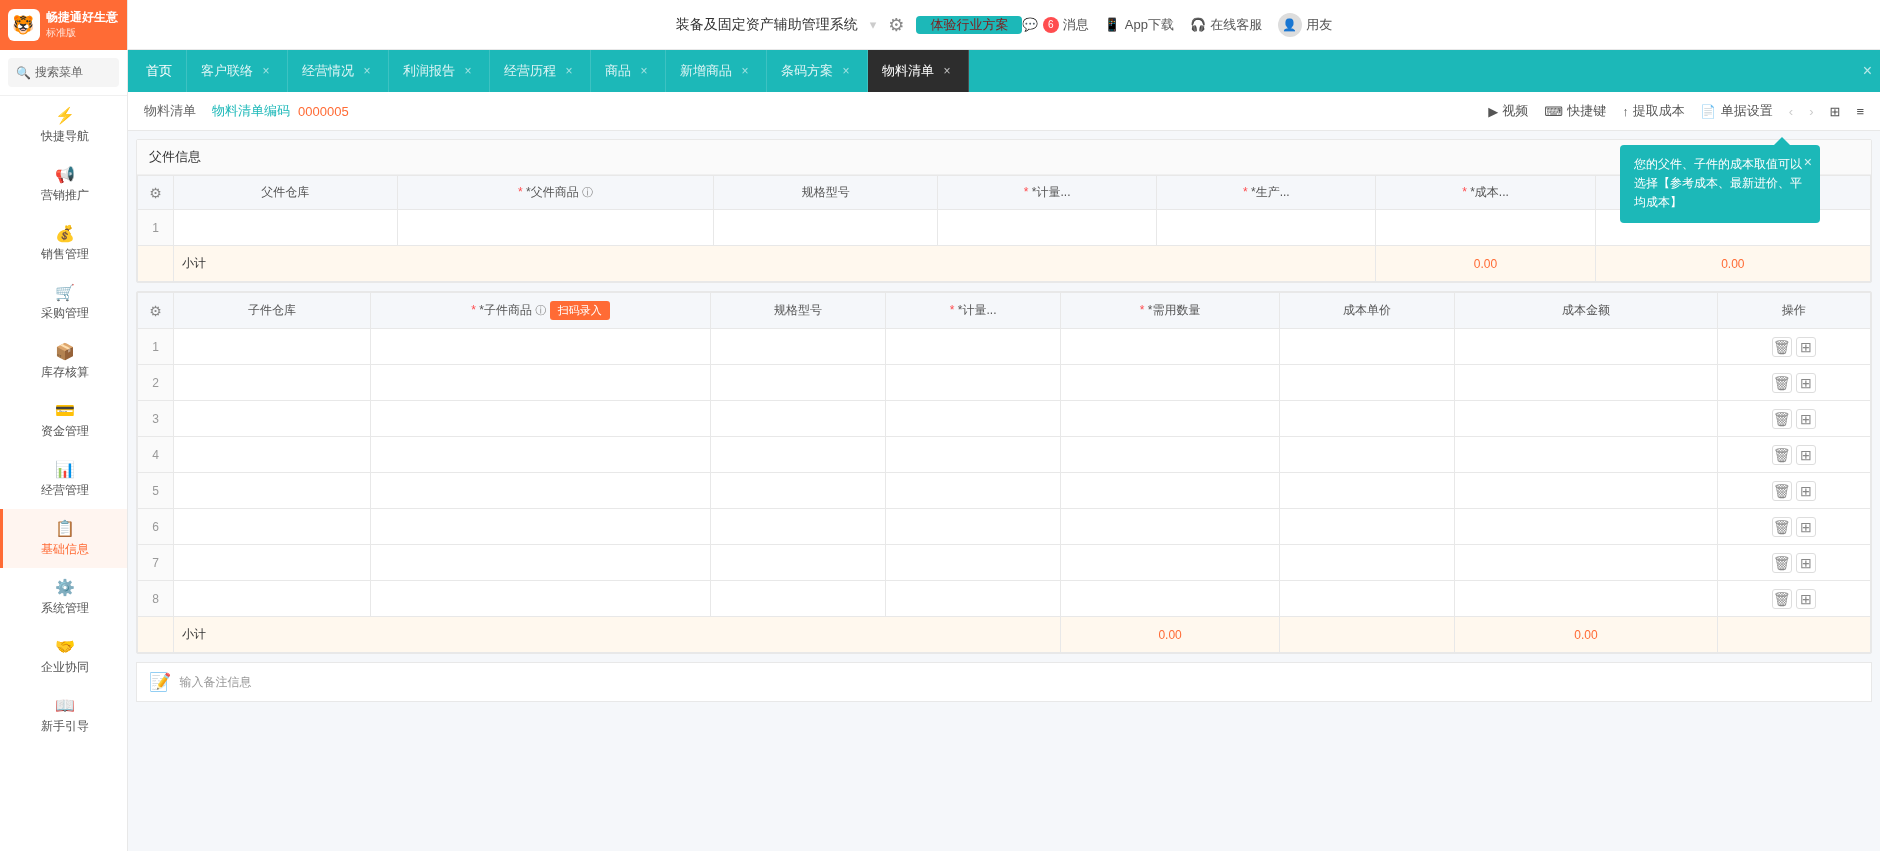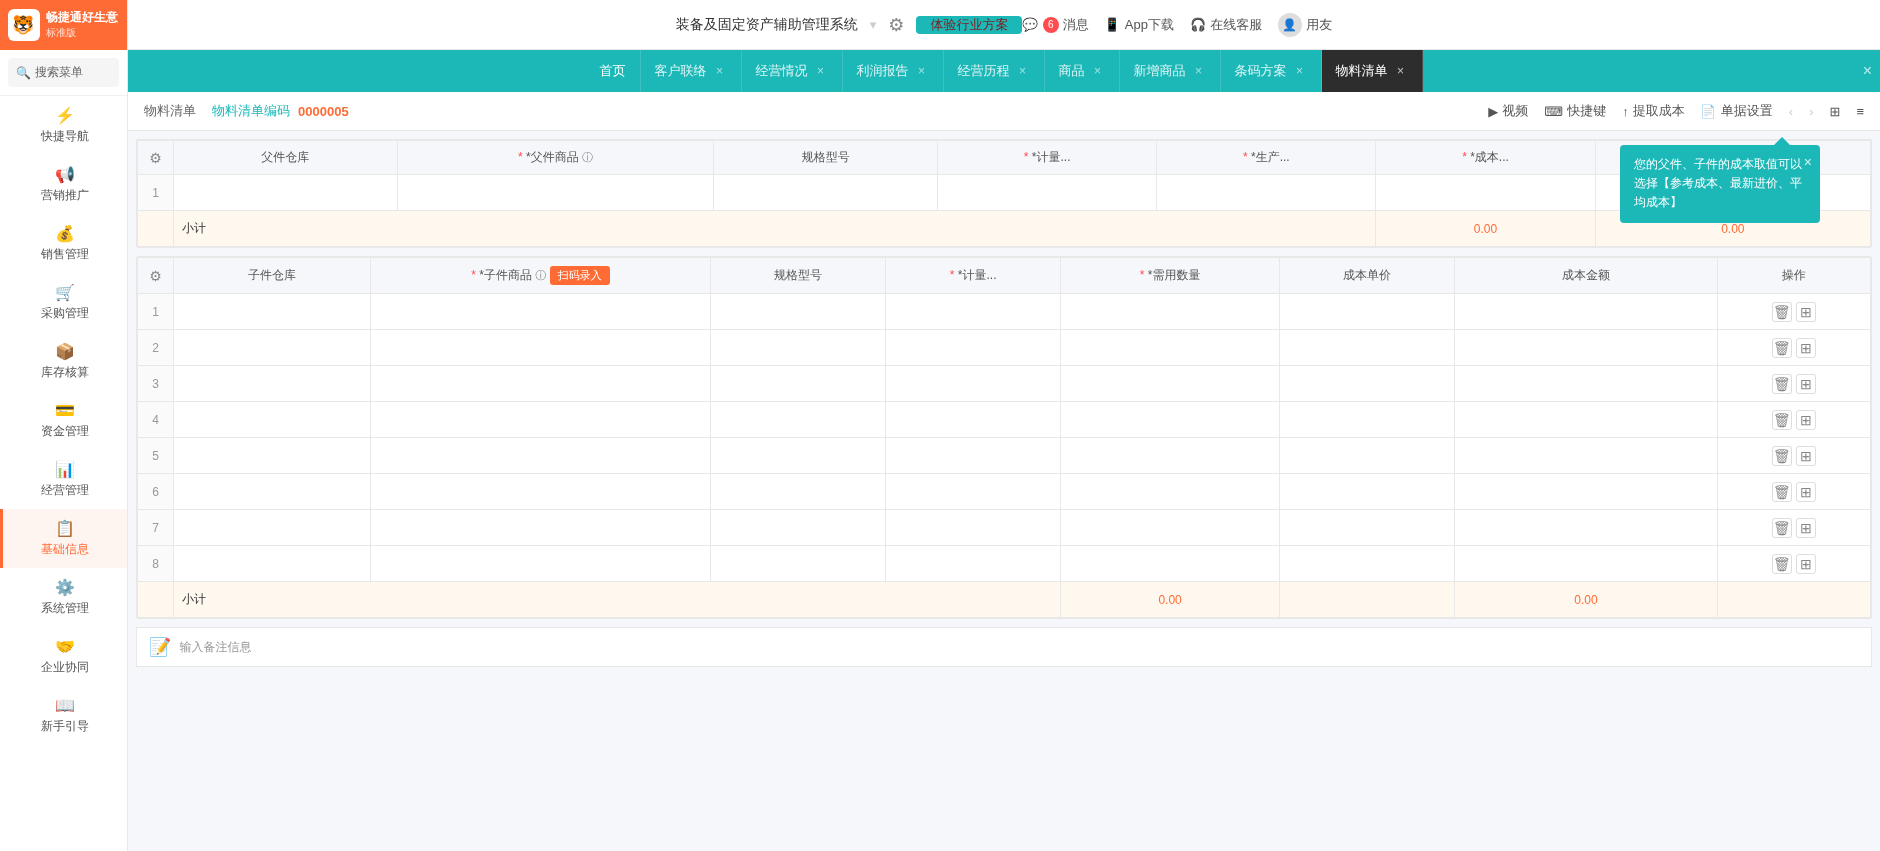--- a/index.html
+++ b/index.html
@@ -172,21 +172,21 @@
       border-bottom: 1px solid #e8e8e8;
     }
     .breadcrumb-left {
       display: flex;
       align-items: center;
       gap: 8px;
     }
     .breadcrumb-item { color: #666; font-size: 13px; cursor: pointer; }
     .breadcrumb-item.current { color: #1cb8b8; font-weight: 500; }
     .breadcrumb-sep { color: #ccc; }
-    .breadcrumb-code { color: #ff6b35; font-size: 13px; font-weight: 700; }
+    .breadcrumb-code { color: #ff6b35; font-size: 13px; font-weight: 400; }
     .breadcrumb-right {
       display: flex;
       align-items: center;
       gap: 16px;
       font-size: 13px;
       color: #555;
     }
     .bc-btn {
       display: flex;
       align-items: center;
@@ -443,21 +443,21 @@
         <span>🎧</span>
         <span>在线客服</span>
       </div>
       <div class="header-right-item">
         <span style="width:24px;height:24px;background:#ddd;border-radius:50%;display:inline-flex;align-items:center;justify-content:center;font-size:12px;">👤</span>
         <span>用友</span>
       </div>
     </div>
   </div>
 
-  <div class="nav-tabs" style="position:relative;justify-content:center;">
+  <div class="nav-tabs" style="position:relative;">
     <div class="nav-tab nav-tab-home">
       <span>首页</span>
     </div>
     <div class="nav-tab">
       <span>客户联络</span>
       <span class="tab-close">×</span>
     </div>
     <div class="nav-tab">
       <span>经营情况</span>
       <span class="tab-close">×</span>
@@ -529,20 +529,23 @@
         </div>
       </div>
     </div>
 
     <div class="tooltip-popup" style="position:fixed;right:60px;top:145px;">
       <span class="tooltip-close">×</span>
       <span>您的父件、子件的成本取值可以选择【参考成本、最新进价、平均成本】</span>
     </div>
 
     <div class="section" style="margin:8px 8px 0;">
+      <div class="section-header">
+        <span>父件信息</span>
+      </div>
       <table class="data-table">
         <thead>
           <tr>
             <th class="col-gear">
               <span class="gear-icon">⚙</span>
             </th>
             <th>
               <span>父件仓库</span>
             </th>
             <th>

